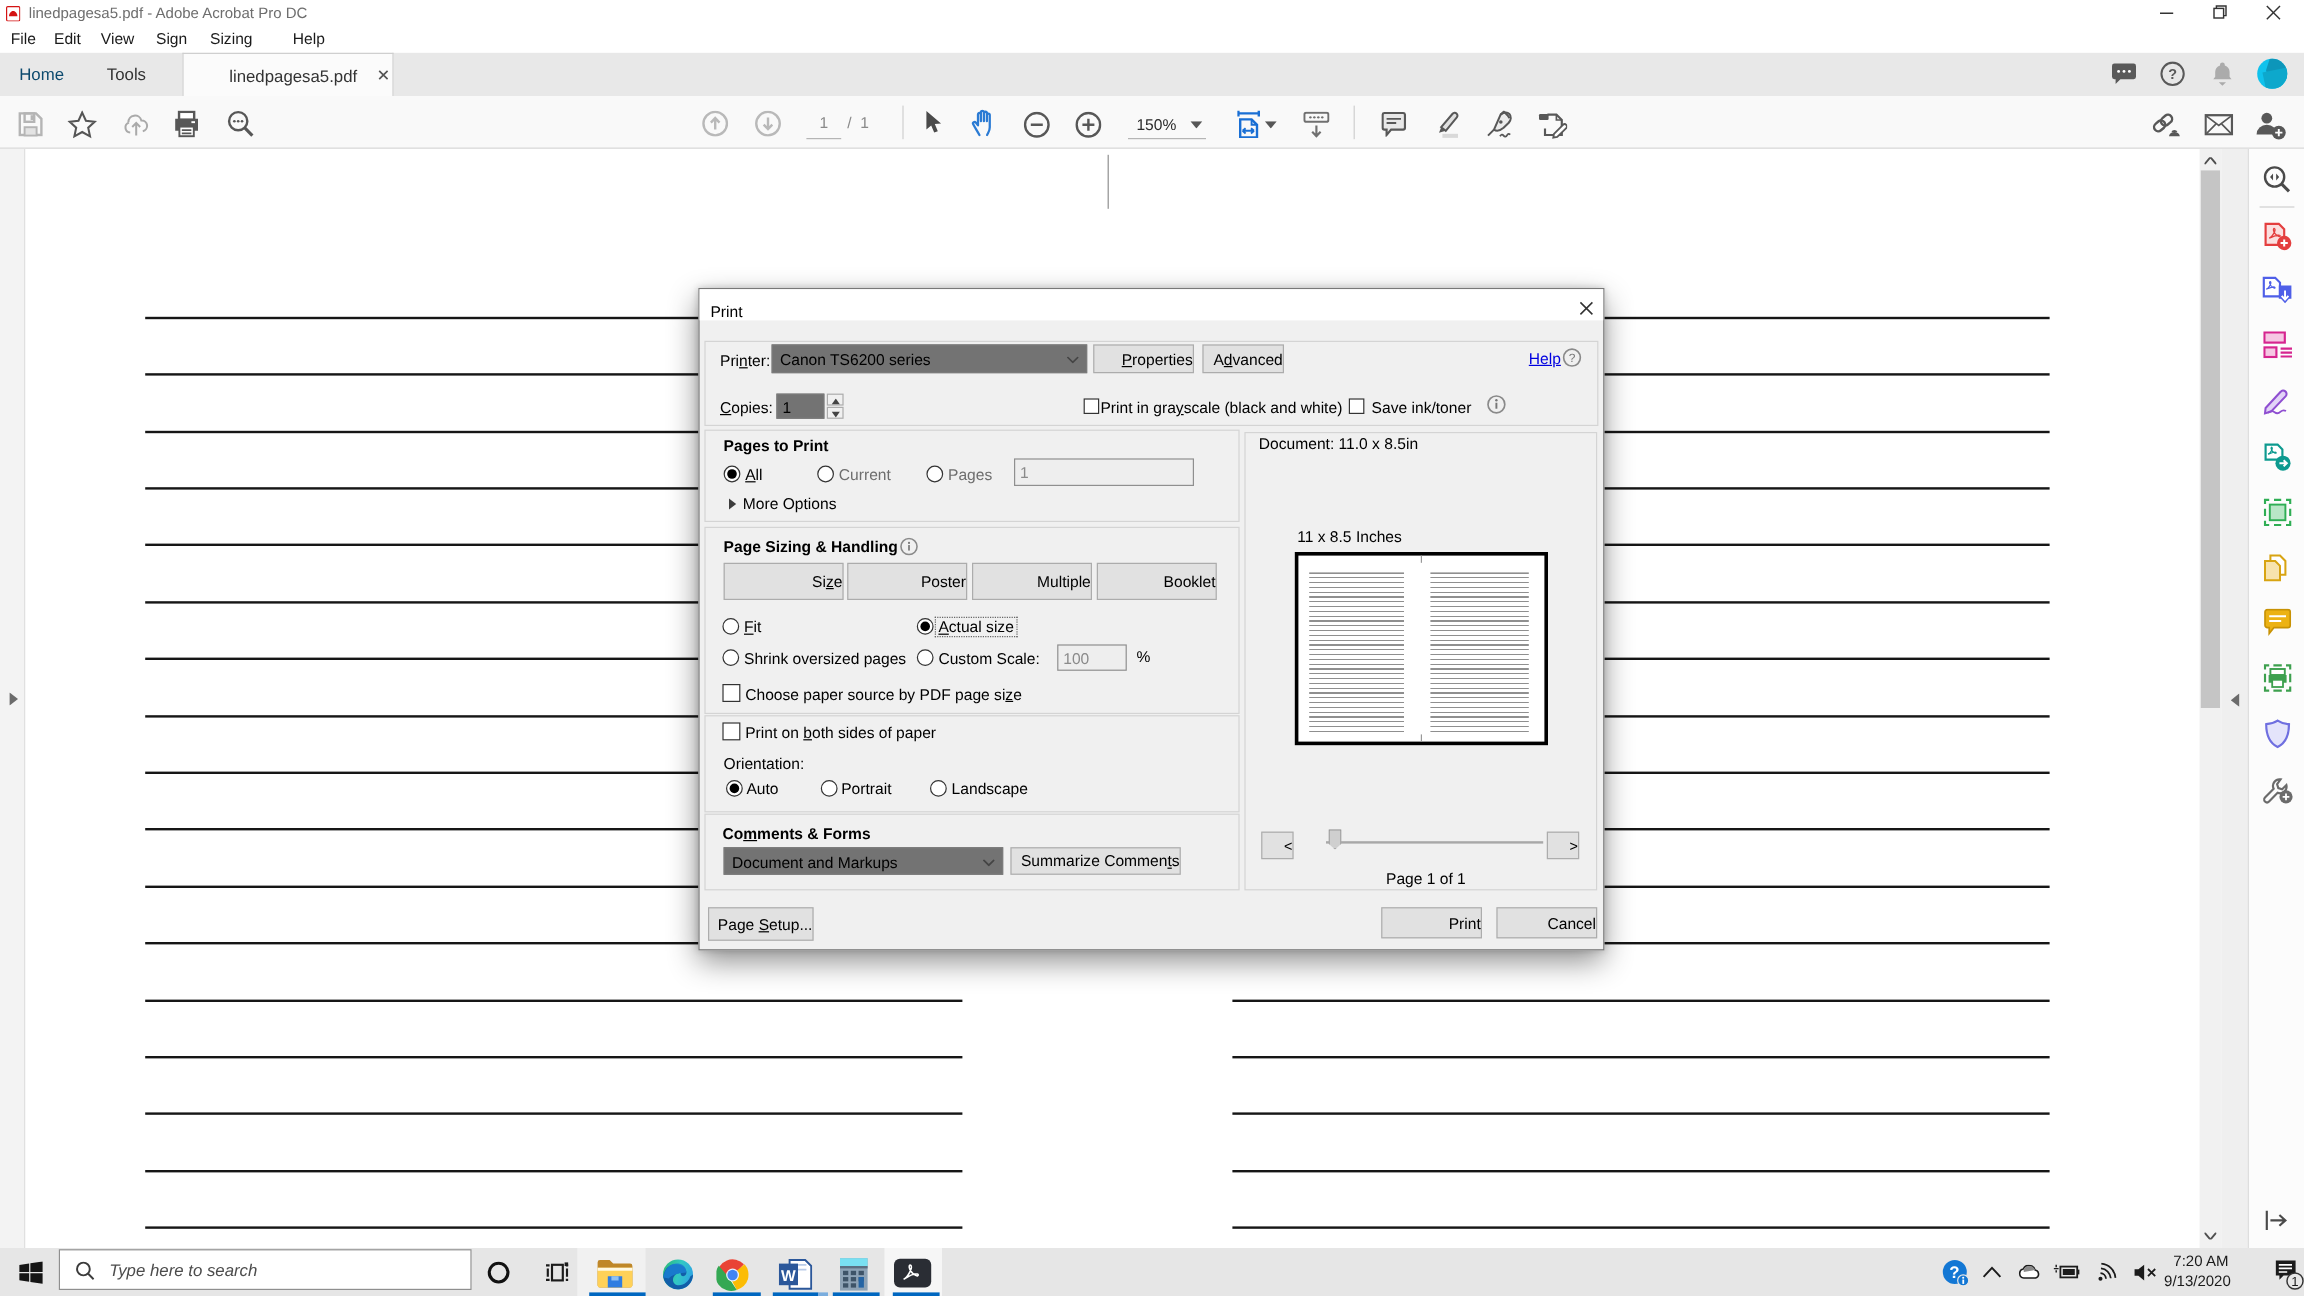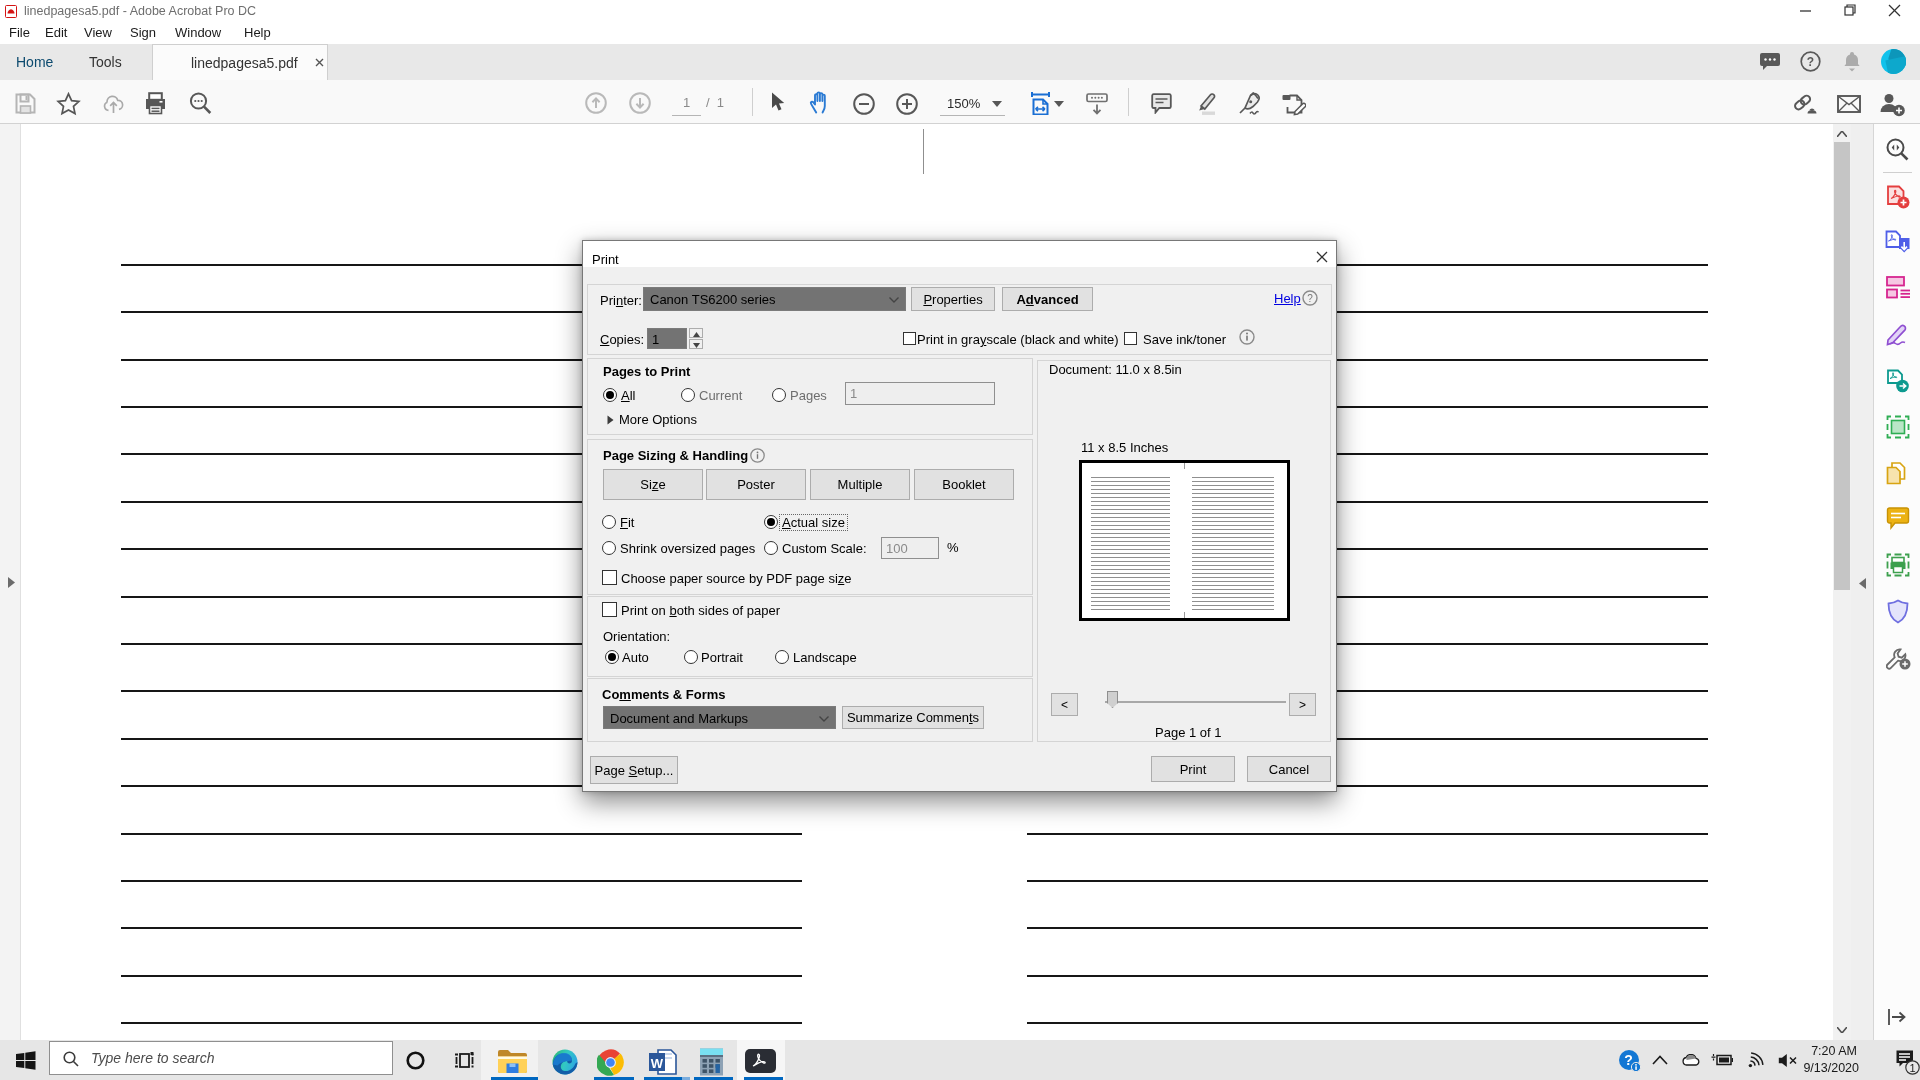--- a/index.html
+++ b/index.html
@@ -1,21 +1,21 @@
 <!DOCTYPE html>
 <html><head>
 <meta charset="utf-8">
 <style>
   html,body{margin:0;padding:0;width:1920px;height:1080px;overflow:hidden;
     font-family:"Liberation Sans",sans-serif;background:#fff;}
   .ab{position:absolute;}
   .tx{position:absolute;white-space:nowrap;}
   svg{display:block;}
   .btn{position:absolute;background:#e1e1e1;border:1px solid #acacac;
-    font-size:13px;color:#000;display:flex;align-items:center;justify-content:center;box-sizing:border-box;}
+    font-size:13px;color:#000;display:flex;align-items:center;justify-content:flex-end;box-sizing:border-box;}
   .gb{position:absolute;border:1px solid #d4d4d4;box-sizing:border-box;}
   .inp{position:absolute;background:#737373;border:1px solid #7b7b7b;box-sizing:border-box;font-size:13px;}
   .radio{position:absolute;width:14px;height:14px;border:1px solid #333;border-radius:50%;background:#fff;box-sizing:border-box;}
   .radio.sel::after{content:"";position:absolute;left:2px;top:2px;width:8px;height:8px;border-radius:50%;background:#000;}
   .cb{position:absolute;width:13px;height:13px;border:1px solid #333;background:#fff;box-sizing:border-box;}
   .lbl{position:absolute;font-size:13px;color:#000;white-space:nowrap;}
   .dis{color:#6e6e6e;}
 </style>
 </head>
 <body>
@@ -37,21 +37,21 @@
       <line x1="101" y1="5" x2="90" y2="16"></line>
     </g>
   </svg>
 </div>
 
 <div class="ab" id="menubar" style="left:0;top:22px;width:1920px;height:22px;background:#fff;font-size:13px;color:#1a1a1a;">
   <div class="tx" style="left:9px;top:3px;">File</div>
   <div class="tx" style="left:45px;top:3px;">Edit</div>
   <div class="tx" style="left:84px;top:3px;">View</div>
   <div class="tx" style="left:130px;top:3px;">Sign</div>
-  <div class="tx" style="left:175px;top:3px;">Window</div>
+  <div class="tx" style="left:175px;top:3px;">Sizing</div>
   <div class="tx" style="left:244px;top:3px;">Help</div>
 </div>
 
 <div class="ab" id="tabbar" style="left:0;top:44px;width:1920px;height:36px;background:#e8e8e8;">
   <div class="tx" style="left:16px;top:10px;font-size:14px;color:#0c4a6e;">Home</div>
   <div class="tx" style="left:89px;top:10px;font-size:14px;color:#333;">Tools</div>
   <div class="ab" style="left:152px;top:0;width:176px;height:36px;background:#fbfbfb;border:1px solid #cfcfcf;border-bottom:none;box-sizing:border-box;">
     <div class="tx" style="left:38px;top:10px;font-size:14px;color:#333;">linedpagesa5.pdf</div>
     <svg class="ab" style="left:162px;top:13px;" width="9" height="9" viewBox="0 0 9 9">
       <path d="M1 1 L8 8 M8 1 L1 8" stroke="#555" stroke-width="1.4"></path>
@@ -499,21 +499,21 @@
   <div class="lbl" style="left:17px;top:52px;">Pri<span style="text-decoration:underline">n</span>ter:</div>
   <div class="inp" style="left:60px;top:46px;width:263px;height:24px;">
     <div class="tx" style="left:6px;top:4px;">Canon TS6200 series</div>
     <svg class="ab" style="left:245px;top:9px;" width="10" height="6" viewBox="0 0 10 6">
         <path d="M0.5 0.5 L5 5 L9.5 0.5" fill="none" stroke="#444" stroke-width="1.4"></path>
       </svg>
   </div>
   <div class="btn" style="left:328px;top:46px;width:84px;height:24px;">
       <span><span style="text-decoration:underline">P</span>roperties</span>
     </div>
-  <div class="btn" style="left:419px;top:46px;width:91px;height:24px;font-weight:bold;">
+  <div class="btn" style="left:419px;top:46px;width:68px;height:24px;">
       <span>A<span style="text-decoration:underline">d</span>vanced</span>
     </div>
   <div class="tx" style="left:691px;top:50px;font-size:13px;color:#0000e0;text-decoration:underline;">Help</div>
   <svg class="ab" style="left:719px;top:49px;" width="16" height="16" viewBox="0 0 16 16">
     <circle cx="8" cy="8" r="7" fill="none" stroke="#8a8a8a" stroke-width="1.4"></circle>
     <text x="8" y="11.6" font-size="10" fill="#777" text-anchor="middle" font-family="Liberation Sans">?</text>
   </svg>
   <div class="lbl" style="left:17px;top:91px;"><span style="text-decoration:underline">C</span>opies:</div>
   <div class="inp" style="left:64px;top:87px;width:40px;height:21px;">
       <div class="tx" style="left:4px;top:3px;">1</div>

